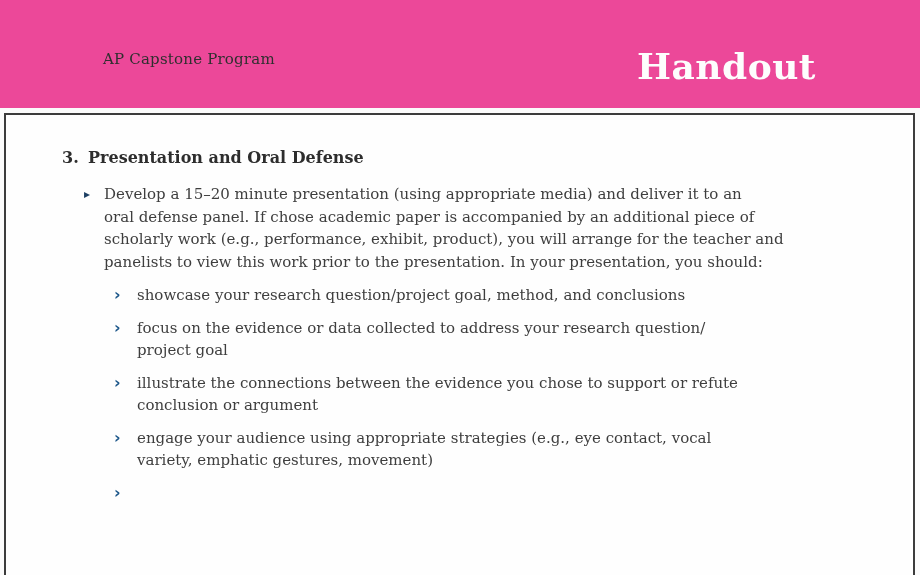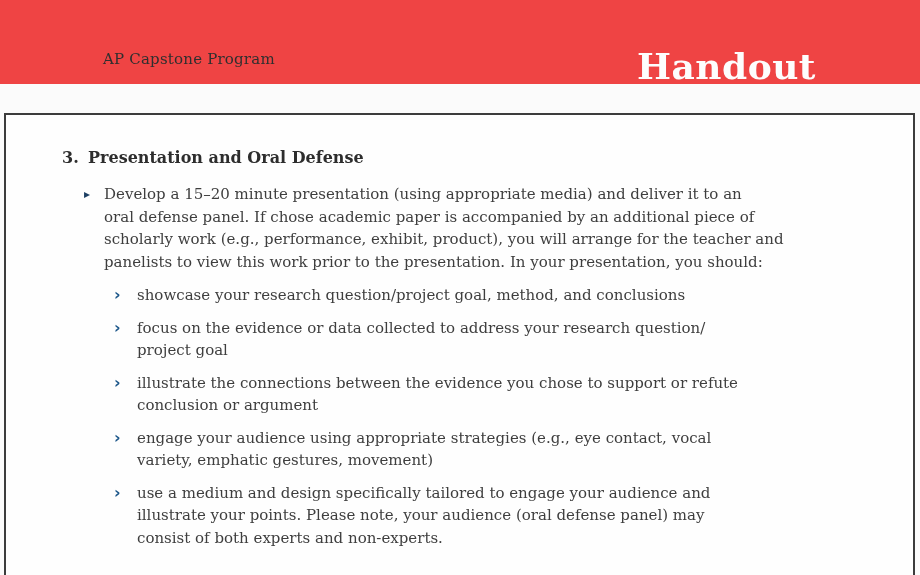--- a/index.html
+++ b/index.html
@@ -5,22 +5,22 @@
   * { margin: 0; padding: 0; box-sizing: border-box; }
   html, body {
     width: 920px; height: 575px;
     overflow: hidden;
     background: #fbfbfb;
     font-family: "DejaVu Serif", "Liberation Serif", serif;
   }
   
   .page-header {
     position: absolute; left: 0; top: 0;
-    width: 920px; height: 84px;
-    background: #ef4444;
+    width: 920px; height: 108px;
+    background: #ec4899;
   }
   .program-label {
     position: absolute; left: 103px; top: 52px;
     font-size: 15px; line-height: 1;
     color: #2f2f2f; letter-spacing: 0.2px;
   }
   .handout-label {
     position: absolute; right: 104px; top: 48px;
     font-size: 36px; line-height: 1; font-weight: bold;
     color: #fdfdfd; letter-spacing: 0.5px;
@@ -121,21 +121,16 @@
     </li>
     <li>
       <span class="chev">›</span>
       <div class="text-lines">
         <div>engage your audience using appropriate strategies (e.g., eye contact, vocal</div>
         <div>variety, emphatic gestures, movement)</div>
       </div>
     </li>
     <li>
       <span class="chev">›</span>
-      <div class="text-lines">
-        <div>use a medium and design specifically tailored to engage your audience and</div>
-        <div>illustrate your points. Please note, your audience (oral defense panel) may</div>
-        <div>consist of both experts and non-experts.</div>
-      </div>
     </li>
   </ul>
 
 </div>
 
 </body></html>

